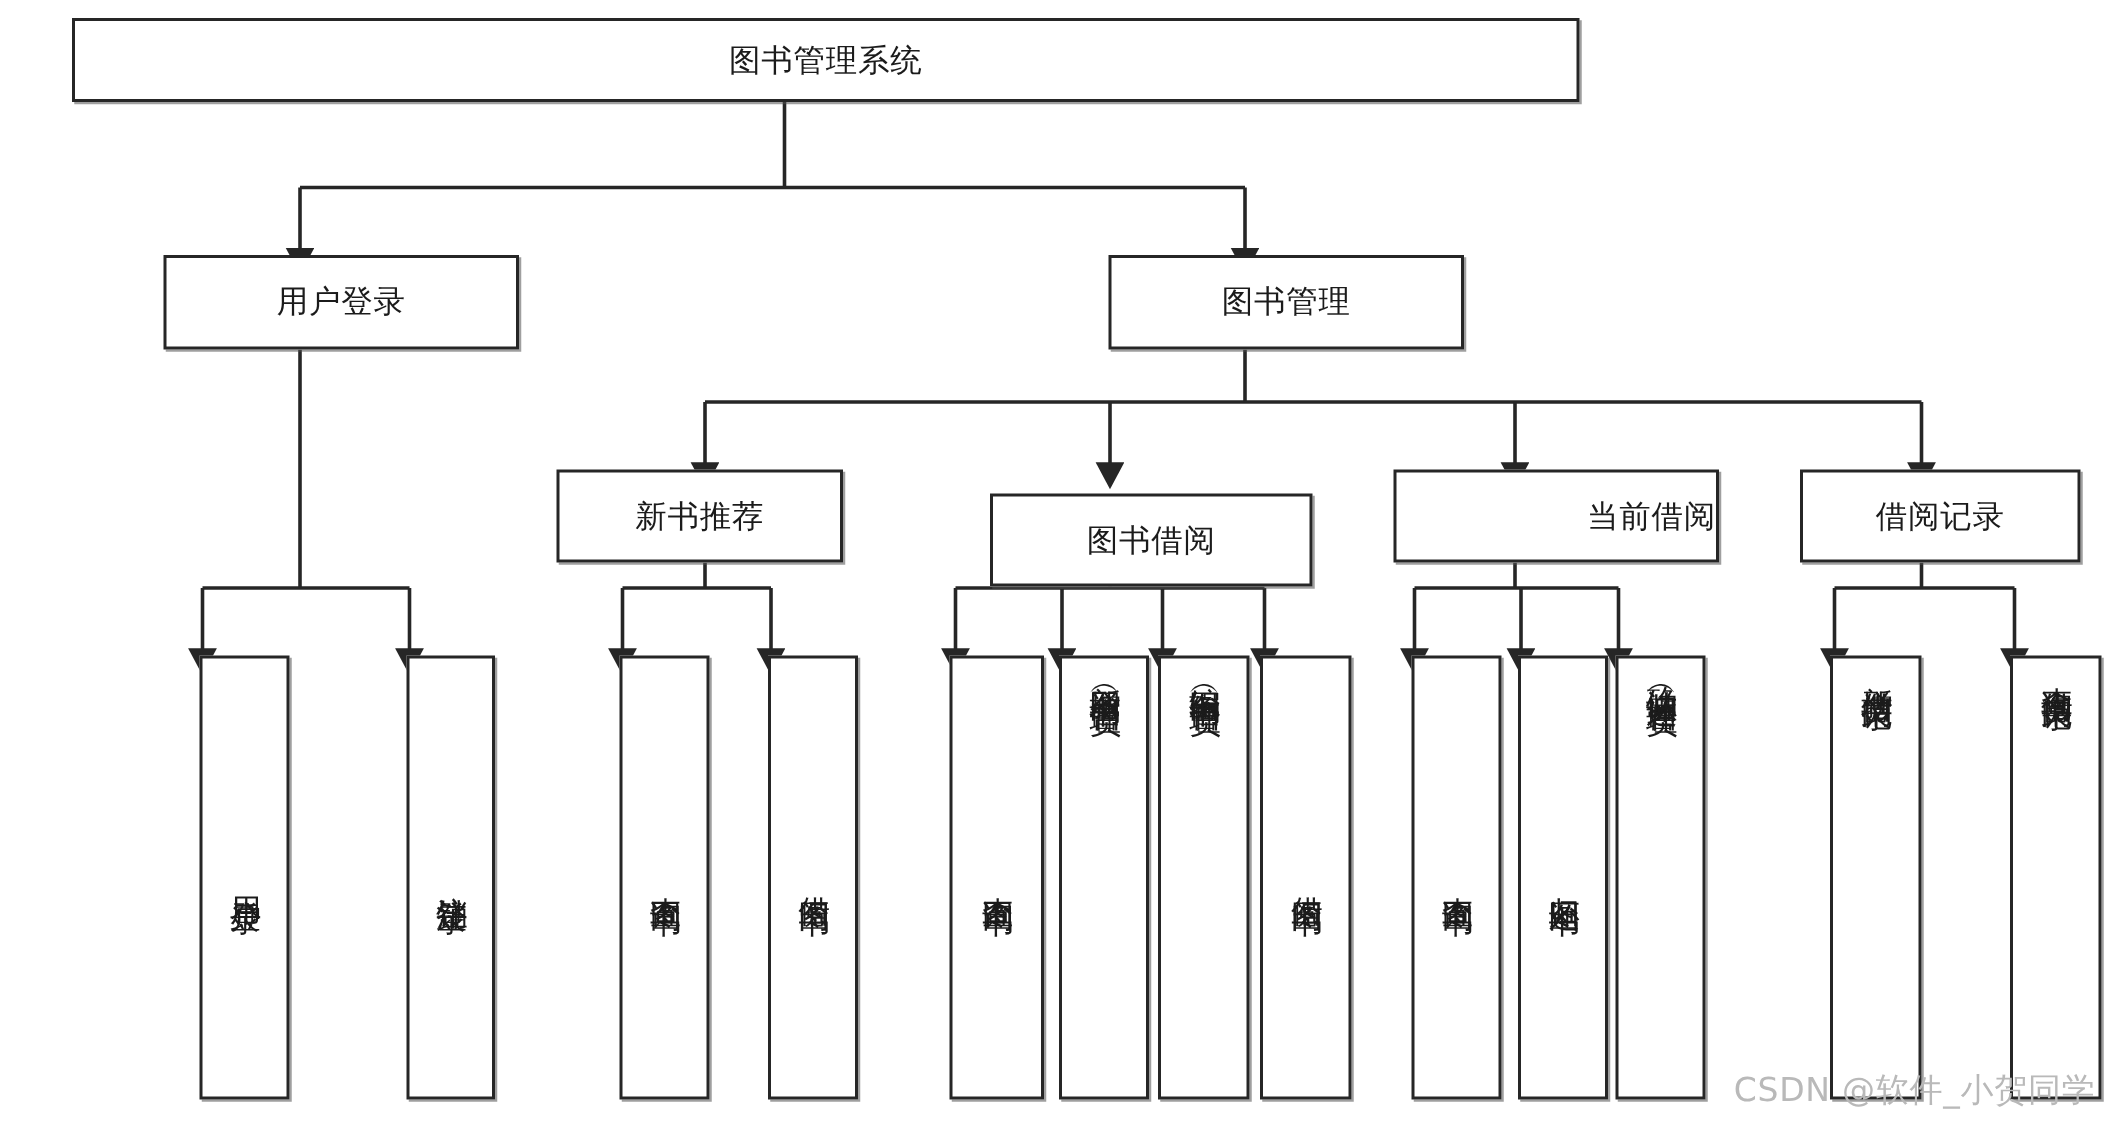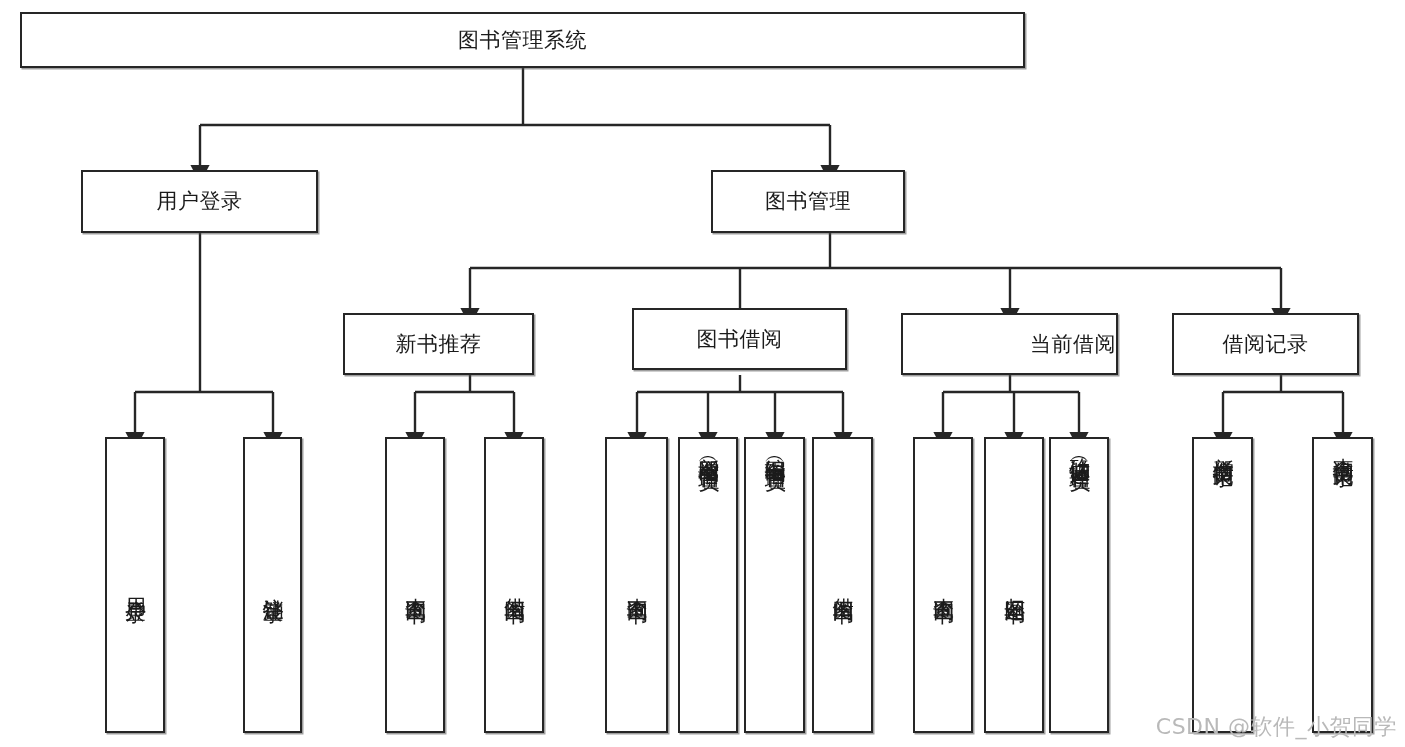--- a/index.html
+++ b/index.html
@@ -29,20 +29,21 @@
   .node {
     position: absolute;
     box-sizing: border-box;
     background: #ffffff;
     border: 2px solid #262626;
     box-shadow: 1.5px 1.5px 0 0 rgba(80,80,80,0.55);
     display: flex;
     align-items: center;
     justify-content: center;
     z-index: 3;
+    margin-left: 28px;
   }
   .node-label {
     color: #1b1b1b;
     font-size: 21px;
     line-height: 1.18;
     letter-spacing: 0.5px;
     white-space: nowrap;
     text-align: center;
   }
   
@@ -123,27 +124,27 @@
       </g>
   </svg>
 
   <div class="watermark">CSDN @软件_小贺同学</div>
 <div class="node" style="left: 20px; top: 12px; width: 1005px; height: 56px;">
       <span class="node-label">图书管理系统</span>
     </div>
     <div class="node" style="left: 81px; top: 170px; width: 237px; height: 63px;">
       <span class="node-label">用户登录</span>
     </div>
-    <div class="node" style="left: 711px; top: 170px; width: 194px; height: 63px; align-items: center;">
+    <div class="node" style="left: 711px; top: 170px; width: 237px; height: 63px; align-items: center;">
       <span class="node-label">图书管理</span>
     </div>
     <div class="node" style="left: 343px; top: 313px; width: 191px; height: 62px;">
       <span class="node-label">新书推荐</span>
     </div>
-    <div class="node" style="left: 632px; top: 308px; width: 215px; height: 62px;">
+    <div class="node" style="left: 632px; top: 329px; width: 215px; height: 62px;">
       <span class="node-label">图书借阅</span>
     </div>
     <div class="node" style="left: 901px; top: 313px; width: 217px; height: 62px; justify-content: flex-end;">
       <span class="node-label">当前借阅</span>
     </div>
     <div class="node" style="left: 1172px; top: 313px; width: 187px; height: 62px;">
       <span class="node-label">借阅记录</span>
     </div>
     <div class="node vertical" style="left: 105px; top: 437px; width: 60px; height: 296px;">
       <span class="node-label">用户登录</span>

